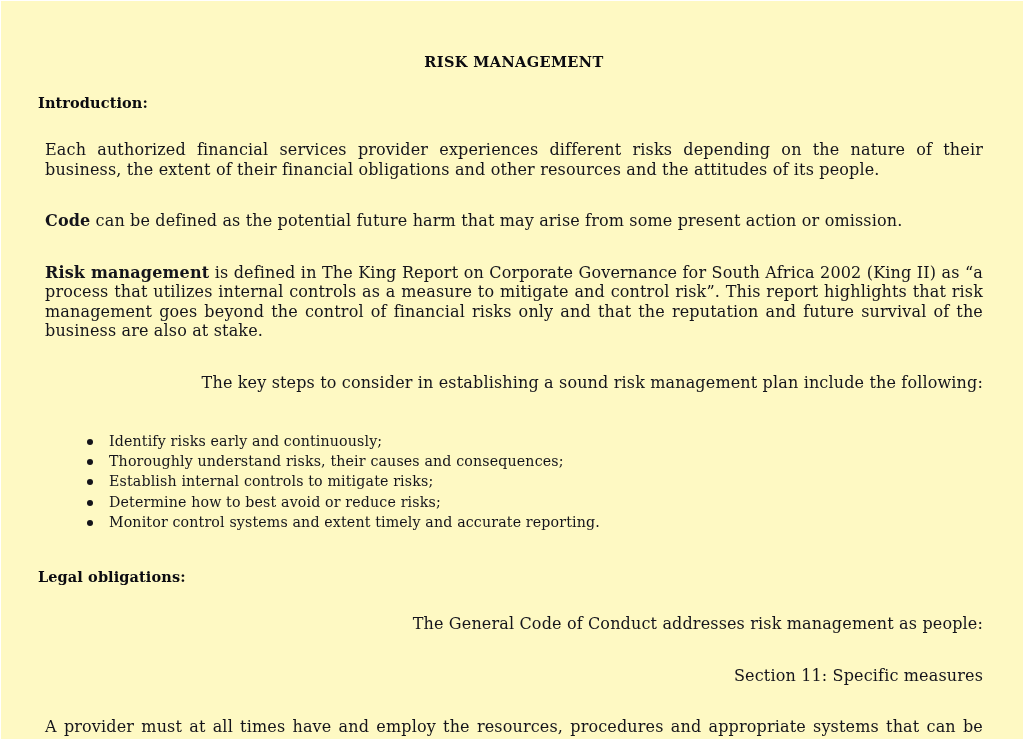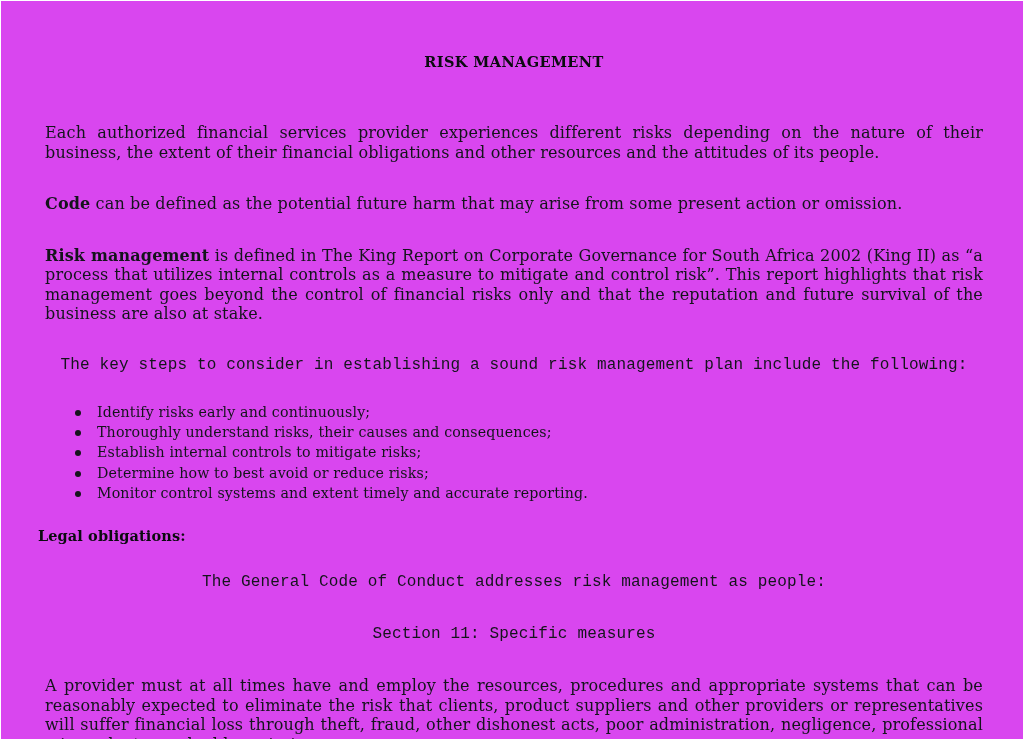--- a/index.html
+++ b/index.html
@@ -8,21 +8,21 @@
     background: #ffffff;
   }
   body {
     font-family: "DejaVu Serif", serif;
     color: #0d0d12;
   }
   .page {
     position: relative;
     width: 1024px;
     height: 740px;
-    background: #d946ef;
+    background: #fef9c3;
     box-sizing: border-box;
     overflow: hidden;
   }
   .content {
     position: absolute;
     left: 38px;
     top: 0;
     width: 952px;
   }
   .doc-title {
@@ -47,29 +47,28 @@
     font-size: 16px;
     line-height: 19.5px;
     text-align: justify;
     text-justify: inter-word;
     margin: 7px;
     padding: 0;
     color: #14141b;
     letter-spacing: 0.15px;
   }
   .para.plain {
-    text-align: center;
-    font-family: Liberation Mono, monospace;
+    text-align: right;
   }
   .para b, .heading b {
     font-weight: bold;
   }
   .bullets {
     list-style: none;
-    margin: 4px;
+    margin: 16px;
     padding: 0;
   }
   .bullets li {
     position: relative;
     font-size: 14.2px;
     line-height: 20.2px;
     padding-left: 55px;
     color: #14141b;
     letter-spacing: 0.15px;
   }
@@ -98,20 +97,21 @@
 </head>
 <body>
 
 <div class="page">
   <div class="content">
 
     <h1 class="doc-title">RISK MANAGEMENT</h1>
 
     <div class="sp-title-gap"></div>
 
+    <div class="heading">Introduction:</div>
 
     <div class="gap-22"></div>
 
     <p class="para">Each authorized financial services provider experiences different risks depending on the nature of their business, the extent of their financial obligations and other resources and the attitudes of its people.</p>
 
     <div class="gap-18"></div>
 
     <p class="para"><b>Code</b><span> can be defined as the potential future harm that may arise from some present action or omission.</span></p>
 
     <div class="gap-18"></div>

